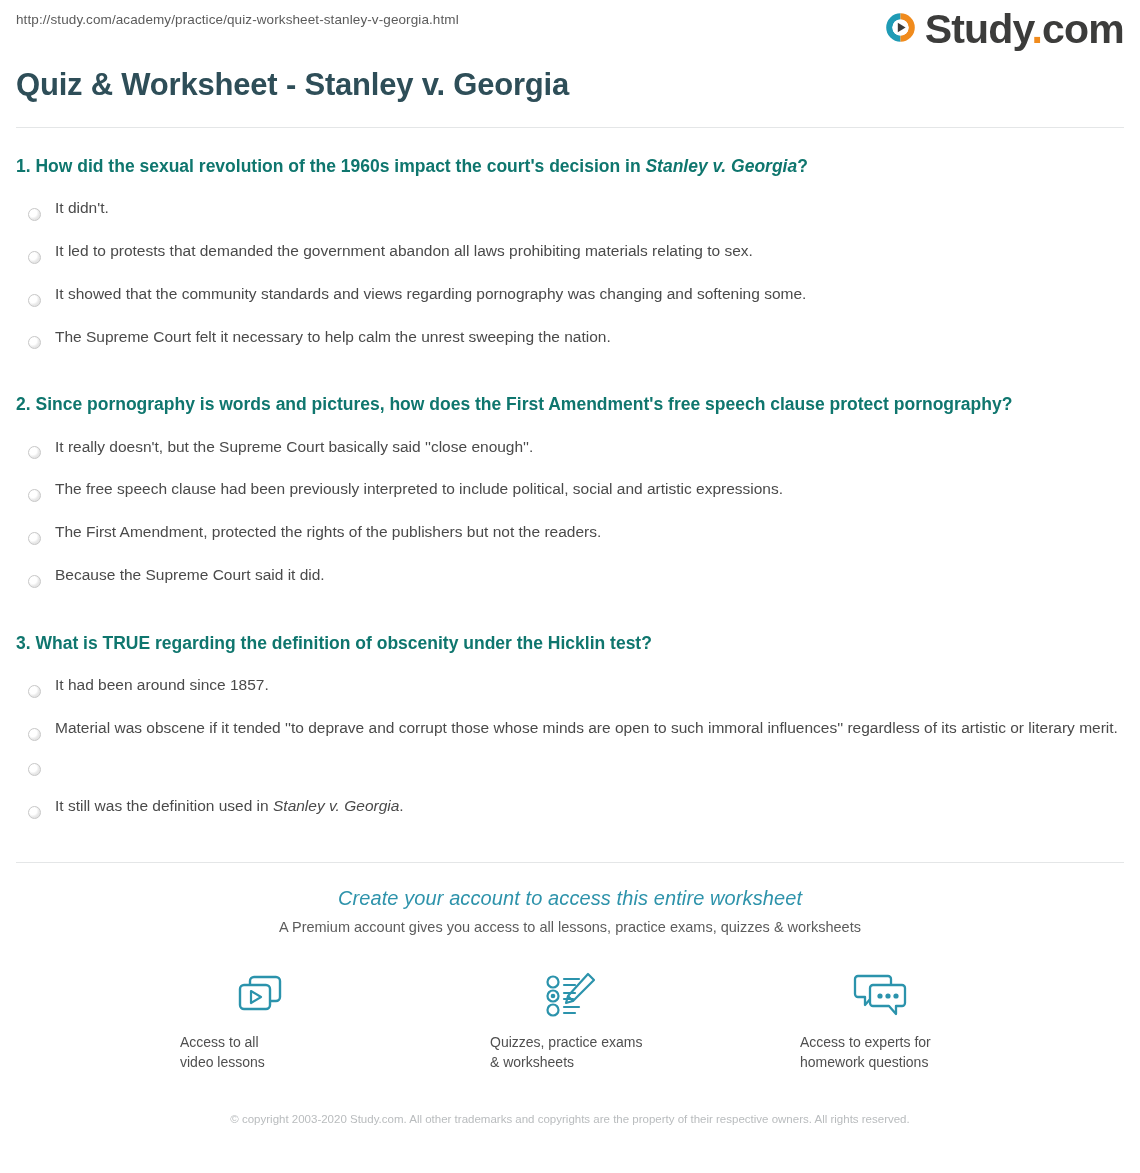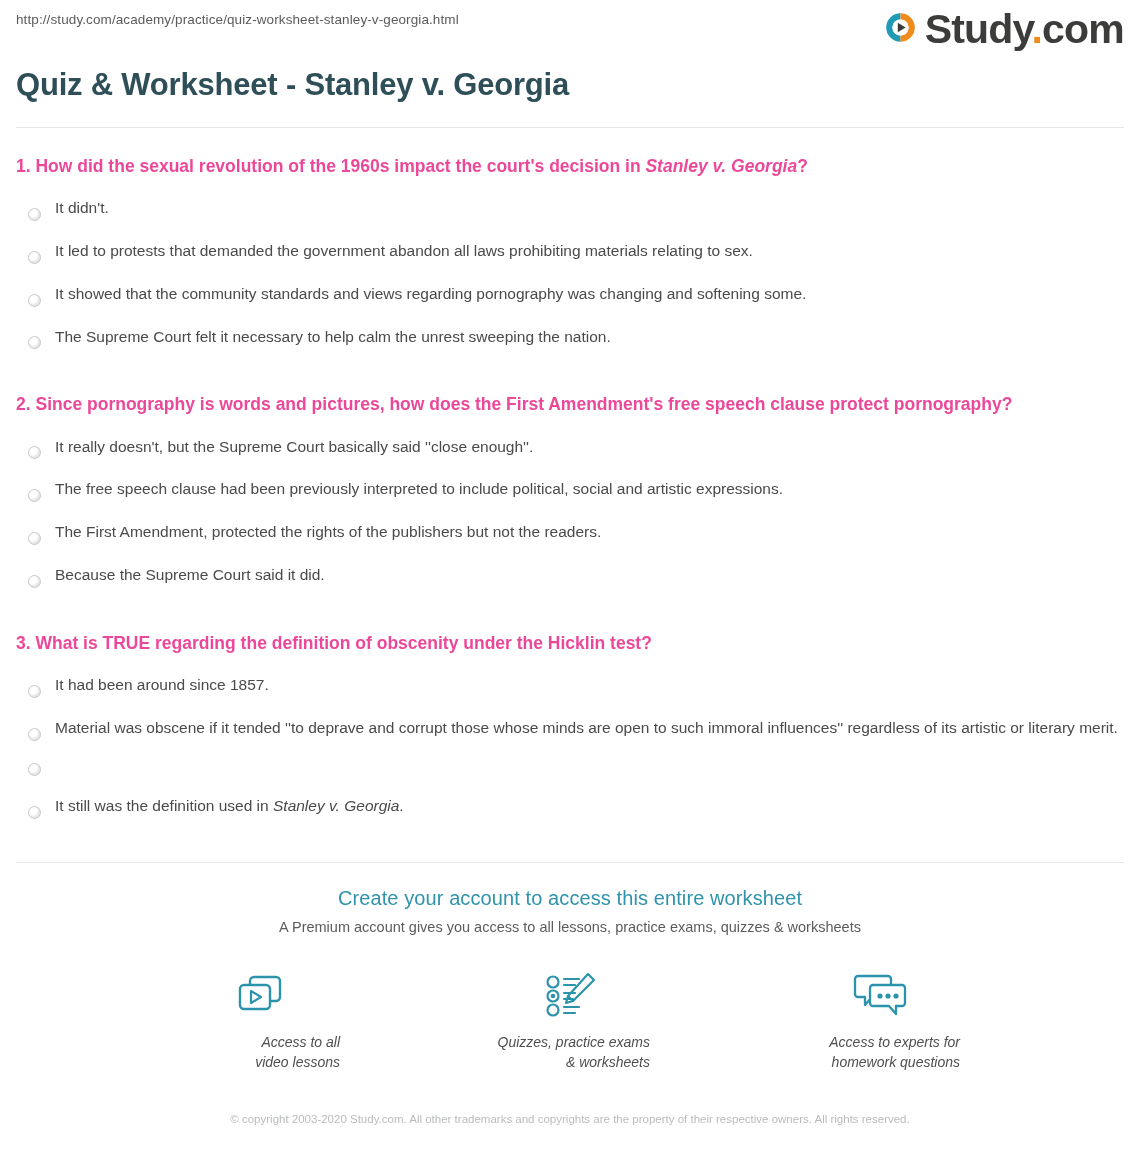--- a/index.html
+++ b/index.html
@@ -75,21 +75,21 @@
     border-top: 1px solid #e4e6e7;
     margin: 22px 0 0 0;
   }
 
   
   .quiz { margin-top: 26px; }
   .question-block { margin-bottom: 34px; }
   .question-text {
     font-size: 17.5px;
     font-weight: bold;
-    color: #ec4899;
+    color: #0f766e;
     line-height: 1.45;
     margin: 0 0 8px 0;
   }
   .question-text em { font-weight: bold; font-style: italic; }
 
   .answers { margin: 0; padding: 0; list-style: none; }
   .answer {
     display: flex;
     align-items: flex-end;
     padding: 9px 0 9px 0;
@@ -119,36 +119,36 @@
   .cta {
     text-align: center;
     padding-top: 24px;
   }
   .cta-title {
     font-size: 20px;
     color: #2e93ab;
     margin: 0;
     font-weight: normal;
     letter-spacing: 0.1px;
+    font-style: italic;
   }
   .cta-sub {
     font-size: 14.5px;
     color: #5c5c5c;
     margin: 9px 0 0 0;
   }
   .features {
     display: flex;
     justify-content: center;
     gap: 150px;
     margin-top: 34px;
   }
   .feature {
     width: 160px;
-    text-align: right;
-    font-style: italic;
+    text-align: left;
   }
   .feature-icon {
     height: 52px;
     display: flex;
     align-items: center;
     justify-content: center;
   }
   .feature-label {
     margin-top: 11px;
     font-size: 14px;

